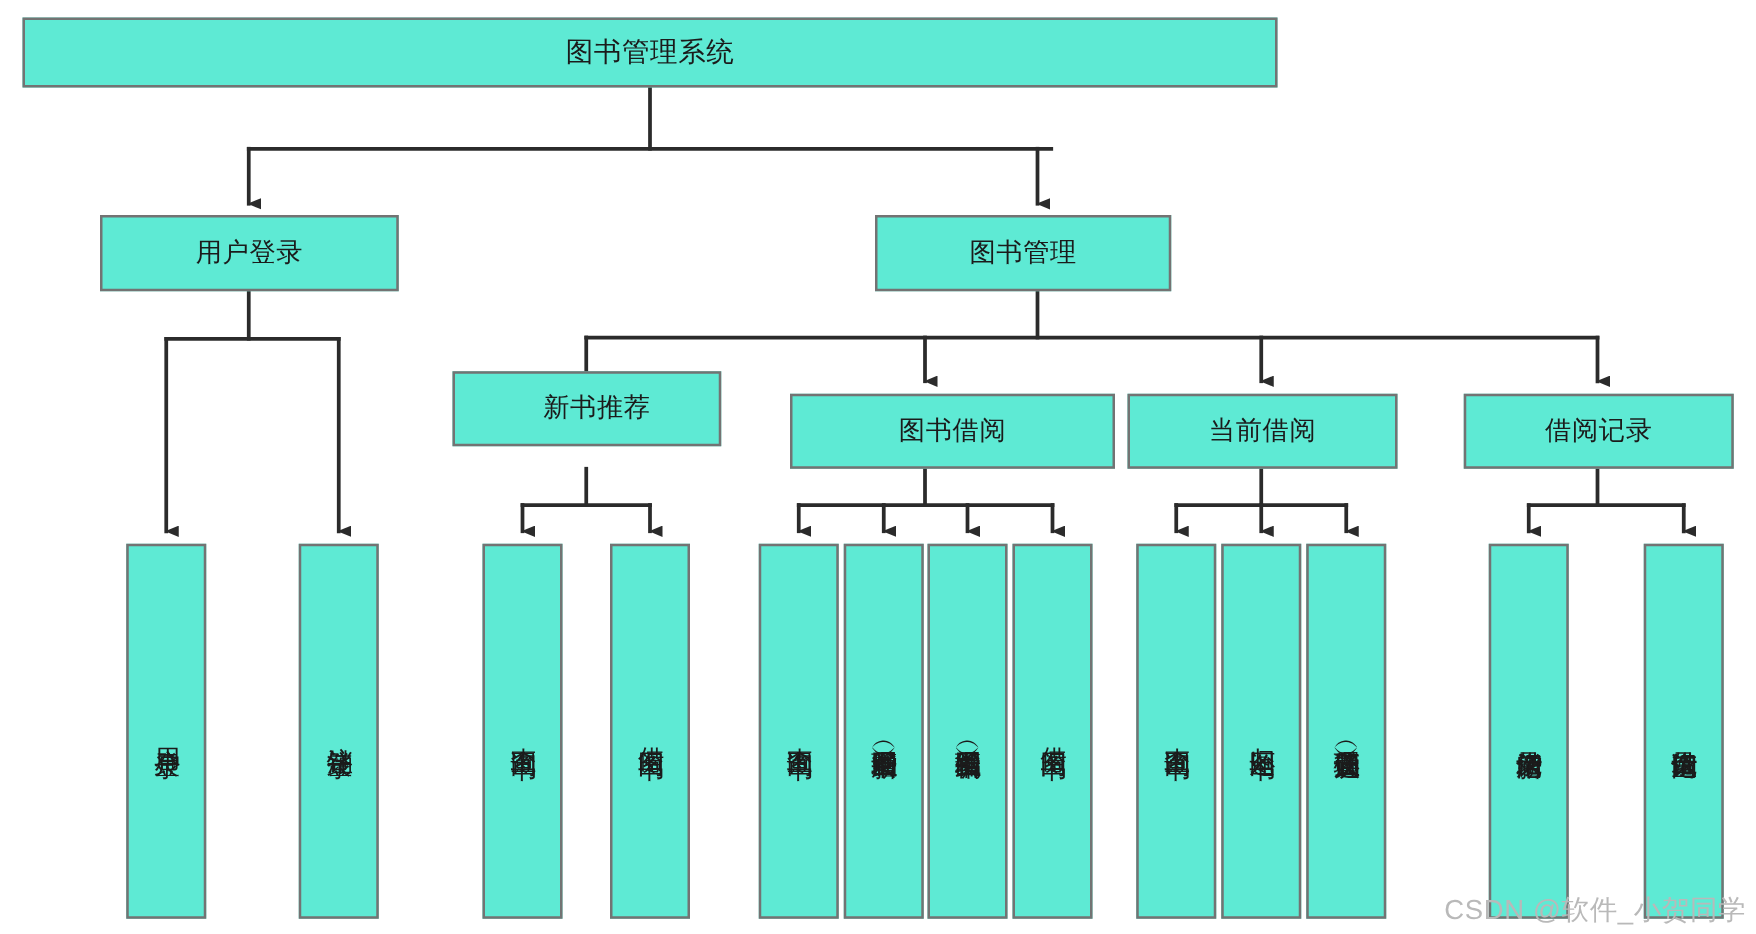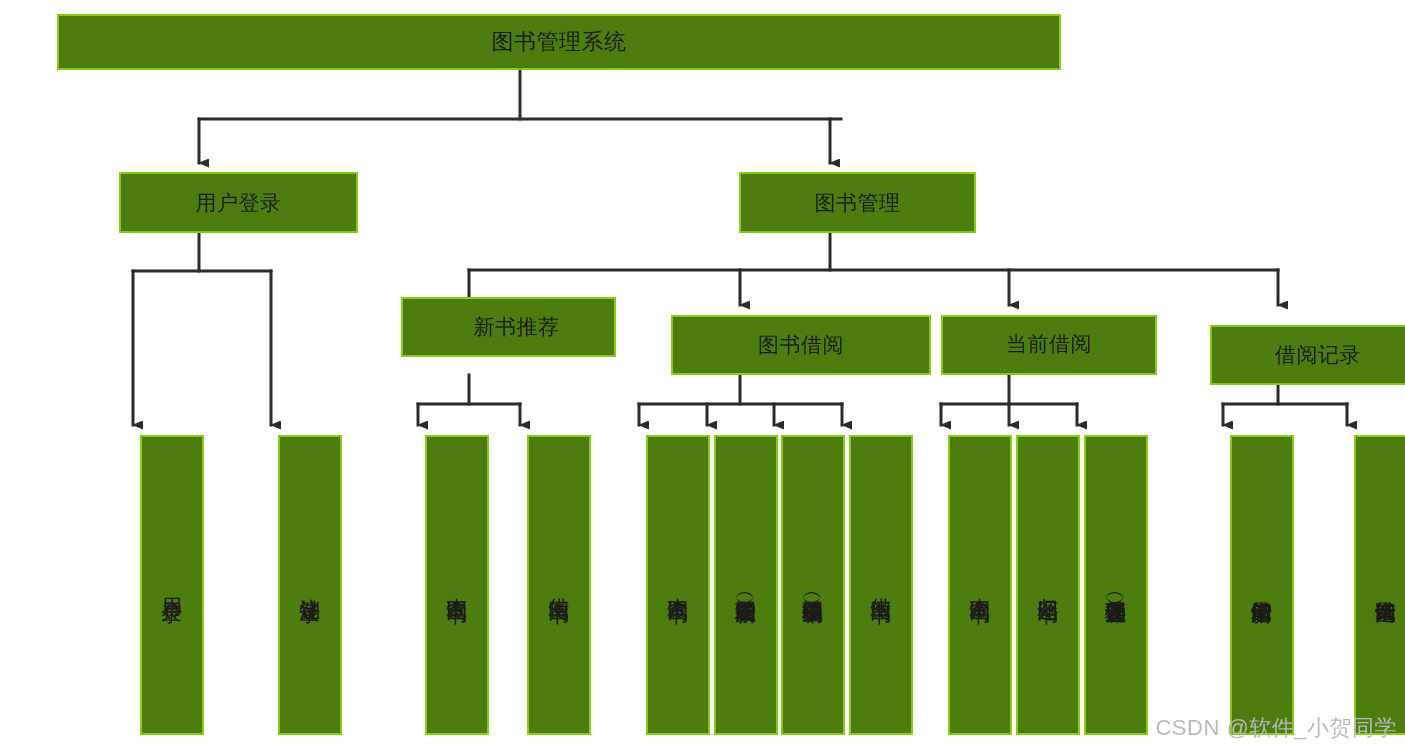--- a/index.html
+++ b/index.html
@@ -22,27 +22,26 @@
   #edges {
     position: absolute;
     left: 0;
     top: 0;
     width: 1405px;
     height: 747px;
   }
   .node {
     position: absolute;
     box-sizing: border-box;
-    background: #4d7c0f;
-    border: 2px solid #84cc16;
+    background: #5eead4;
+    border: 2px solid #737373;
     display: flex;
     align-items: center;
     justify-content: center;
     overflow: hidden;
-    margin-left: 39px;
   }
   .node-label {
     color: #1b1b1b;
     letter-spacing: 0.5px;
     white-space: nowrap;
   }
   .node.horizontal .node-label {
     font-size: 21px;
     line-height: 1.1;
   }
@@ -143,21 +142,21 @@
 
   <div class="node horizontal" style="left:362px; top:297px; width:215px; height:60px;padding-left:16px;">
     <span class="node-label">新书推荐</span>
   </div>
   <div class="node horizontal" style="left:632px; top:315px; width:260px; height:60px;">
     <span class="node-label">图书借阅</span>
   </div>
   <div class="node horizontal" style="left:902px; top:315px; width:216px; height:60px;font-family:Liberation Serif, serif;">
     <span class="node-label">当前借阅</span>
   </div>
-  <div class="node horizontal" style="left:1171px; top:325px; width:216px; height:60px;">
+  <div class="node horizontal" style="left:1171px; top:315px; width:216px; height:60px;">
     <span class="node-label">借阅记录</span>
   </div>
 
   <div class="node vertical" style="left:101px; top:435px; width:64px; height:300px;">
     <span class="node-label">用户登录</span>
   </div>
   <div class="node vertical" style="left:239px; top:435px; width:64px; height:300px;">
     <span class="node-label">注销登录</span>
   </div>
 

